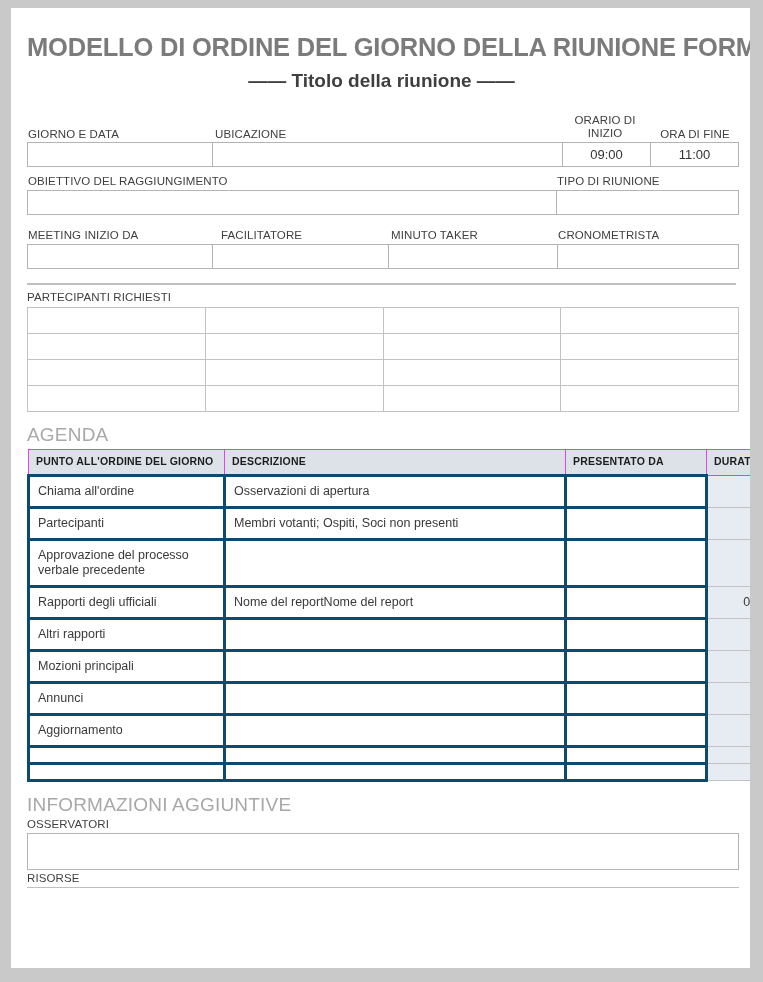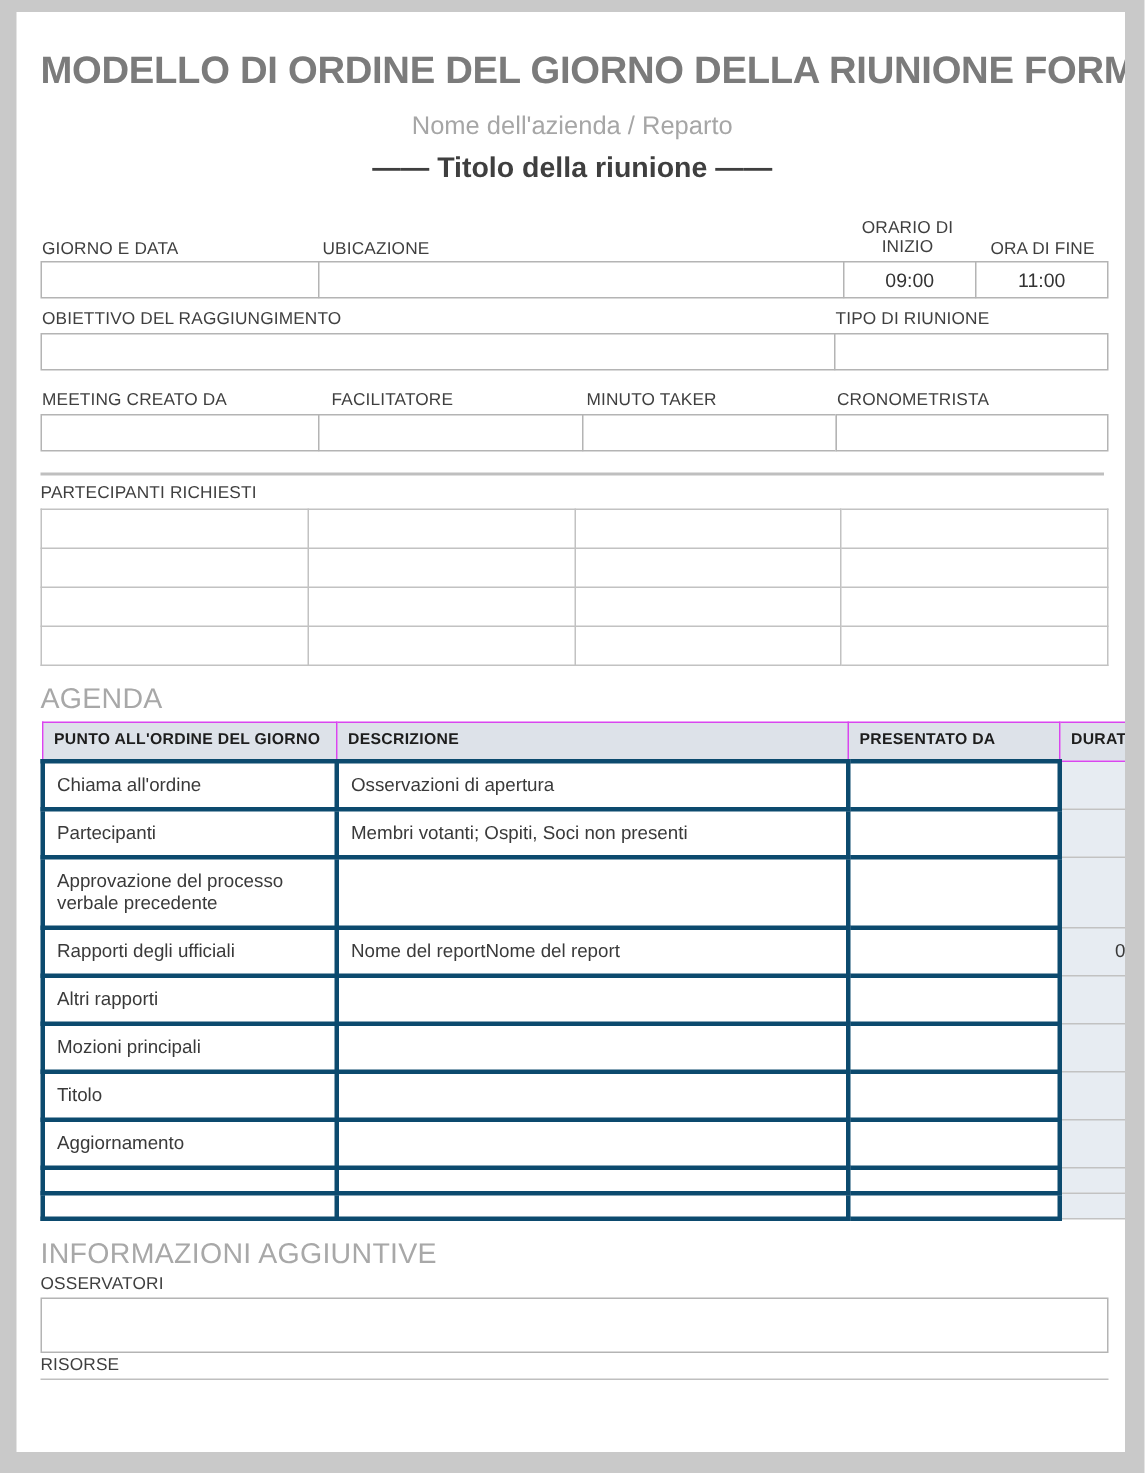--- a/index.html
+++ b/index.html
@@ -196,21 +196,20 @@
     background: #bfbfbf;
   }
 </style>
 </head>
 <body>
 
 <div id="page">
   <div class="inner">
 
     <div class="doc-title">MODELLO DI ORDINE DEL GIORNO DELLA RIUNIONE FORMALE</div>
-    <div class="doc-subtitle">Nome dell'azienda / Reparto</div>
     <div class="doc-meeting-title">—— Titolo della riunione ——</div>
 
     <div class="row r1">
       <div class="flabel lbl-giorno">GIORNO E DATA</div>
       <div class="flabel lbl-ubic">UBICAZIONE</div>
       <div class="flabel lbl-start">
         <span>ORARIO DI</span><br>
         <span>INIZIO</span>
       </div>
       <div class="flabel lbl-end">ORA DI FINE</div>
@@ -234,21 +233,21 @@
       <div class="flabel lbl-tipo">TIPO DI RIUNIONE</div>
       <div class="fbox b-obj">
         <div class="cellval"></div>
       </div>
       <div class="fbox b-tipo">
         <div class="cellval"></div>
       </div>
     </div>
 
     <div class="row r3">
-      <div class="flabel lbl l1">MEETING CREATO DA</div>
+      <div class="flabel lbl l1">MEETING INIZIO DA</div>
       <div class="flabel lbl l2">FACILITATORE</div>
       <div class="flabel lbl l3">MINUTO TAKER</div>
       <div class="flabel lbl l4">CRONOMETRISTA</div>
       <div class="fbox bx b1">
         <div class="cellval"></div>
       </div>
       <div class="fbox bx b2">
         <div class="cellval"></div>
       </div>
       <div class="fbox bx b3">
@@ -332,21 +331,21 @@
           <td></td>
           <td class="dur">0:10</td>
         </tr>
         <tr>
           <td>Mozioni principali</td>
           <td></td>
           <td></td>
           <td class="dur">0:40</td>
         </tr>
         <tr>
-          <td>Titolo</td>
+          <td>Annunci</td>
           <td></td>
           <td></td>
           <td class="dur">0:10</td>
         </tr>
         <tr>
           <td>Aggiornamento</td>
           <td></td>
           <td></td>
           <td class="dur">0:05</td>
         </tr>

